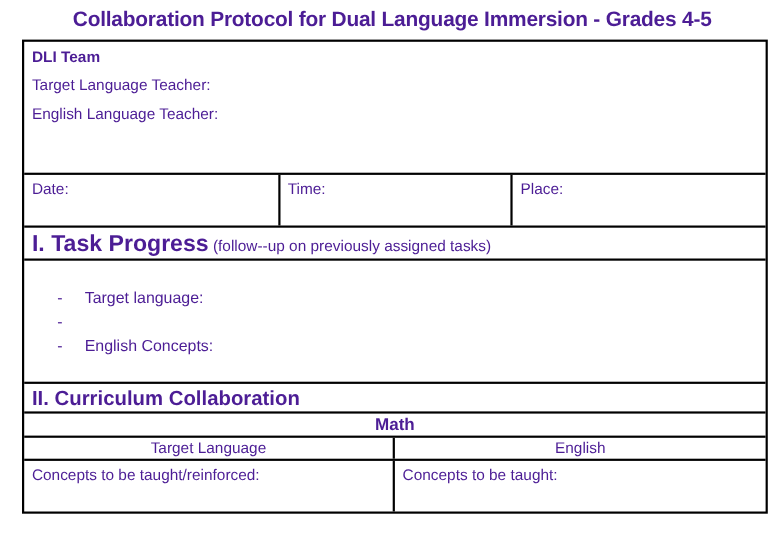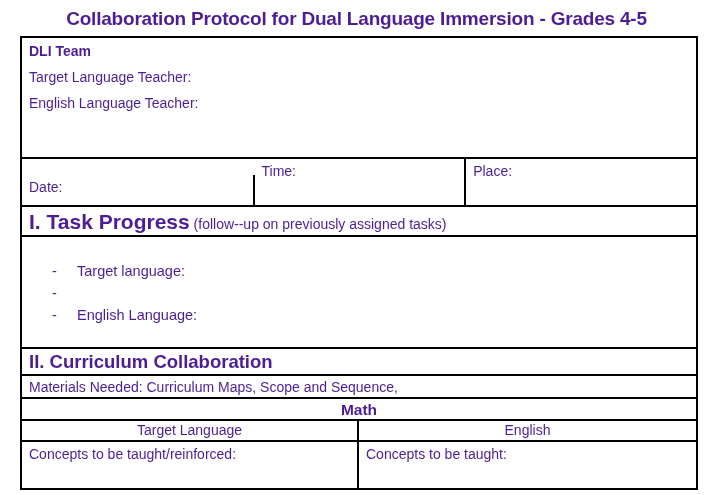--- a/index.html
+++ b/index.html
@@ -44,21 +44,21 @@
   .r-school-grade { height: 36px; }
   .c-school { flex: 0 0 50%; }
   .c-grade  { flex: 1 1 auto; }
 
   .r-dli { height: 121px; }
   .c-dli { flex: 1 1 100%; padding-top: 6px; }
   .c-dli p { margin: 0 0 11px 0; line-height: 15px; }
   .bold { font-weight: bold; }
 
   .r-dtp { height: 48px; }
-  .c-date  { flex: 0 0 34.5%; margin-top: 16px; }
+  .c-date  { flex: 0 0 34.5%; }
   .c-time  { flex: 0 0 31.4%; }
   .c-place { flex: 1 1 auto; }
 
   .r-sec1 { height: 30px; }
   .c-sec1 { flex: 1 1 100%; padding: 2px 7px; }
   .sec1-heading { font-size: 21px; font-weight: bold; line-height: 25px; }
   .sec1-note { font-size: 14px; }
 
   .r-tasks { height: 112px; }
   .c-tasks { flex: 1 1 100%; padding-top: 23px; }
@@ -127,36 +127,31 @@
         <div class="bullet-line">
           <span class="bullet-dash">-</span>
           <span>Target language:</span>
         </div>
         <div class="bullet-line">
           <span class="bullet-dash">-</span>
           <span></span>
         </div>
         <div class="bullet-line">
           <span class="bullet-dash">-</span>
-          <span>English Language:</span>
+          <span>English Concepts:</span>
         </div>
       </div>
     </div>
 
     <div class="row r-sec2">
       <div class="cell c-sec2">
         <span class="sec2-heading">II. Curriculum Collaboration</span>
       </div>
     </div>
 
-    <div class="row r-materials">
-      <div class="cell c-materials">
-        <span>Materials Needed: Curriculum Maps, Scope and Sequence,</span>
-      </div>
-    </div>
 
     <div class="row r-subject">
       <div class="cell c-subject">Math</div>
     </div>
 
     <div class="row r-colhead">
       <div class="cell vline c-colhead leftcol">Target Language</div>
       <div class="cell c-colhead rightcol">English</div>
     </div>
 

